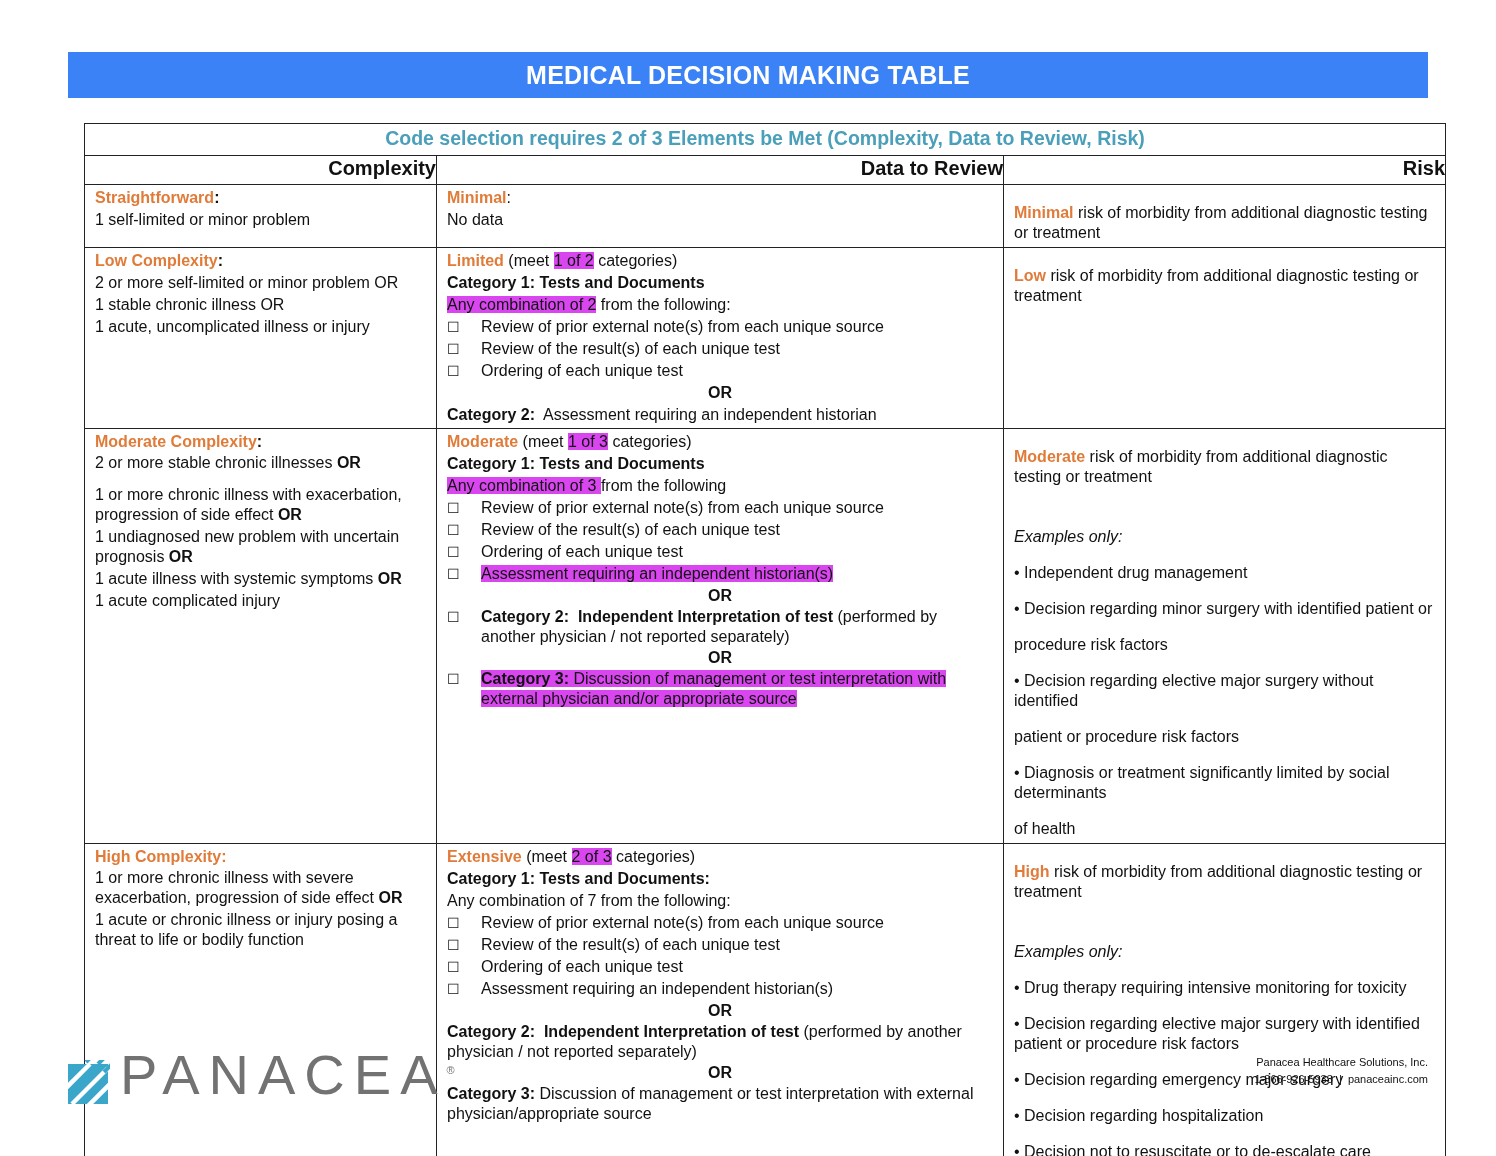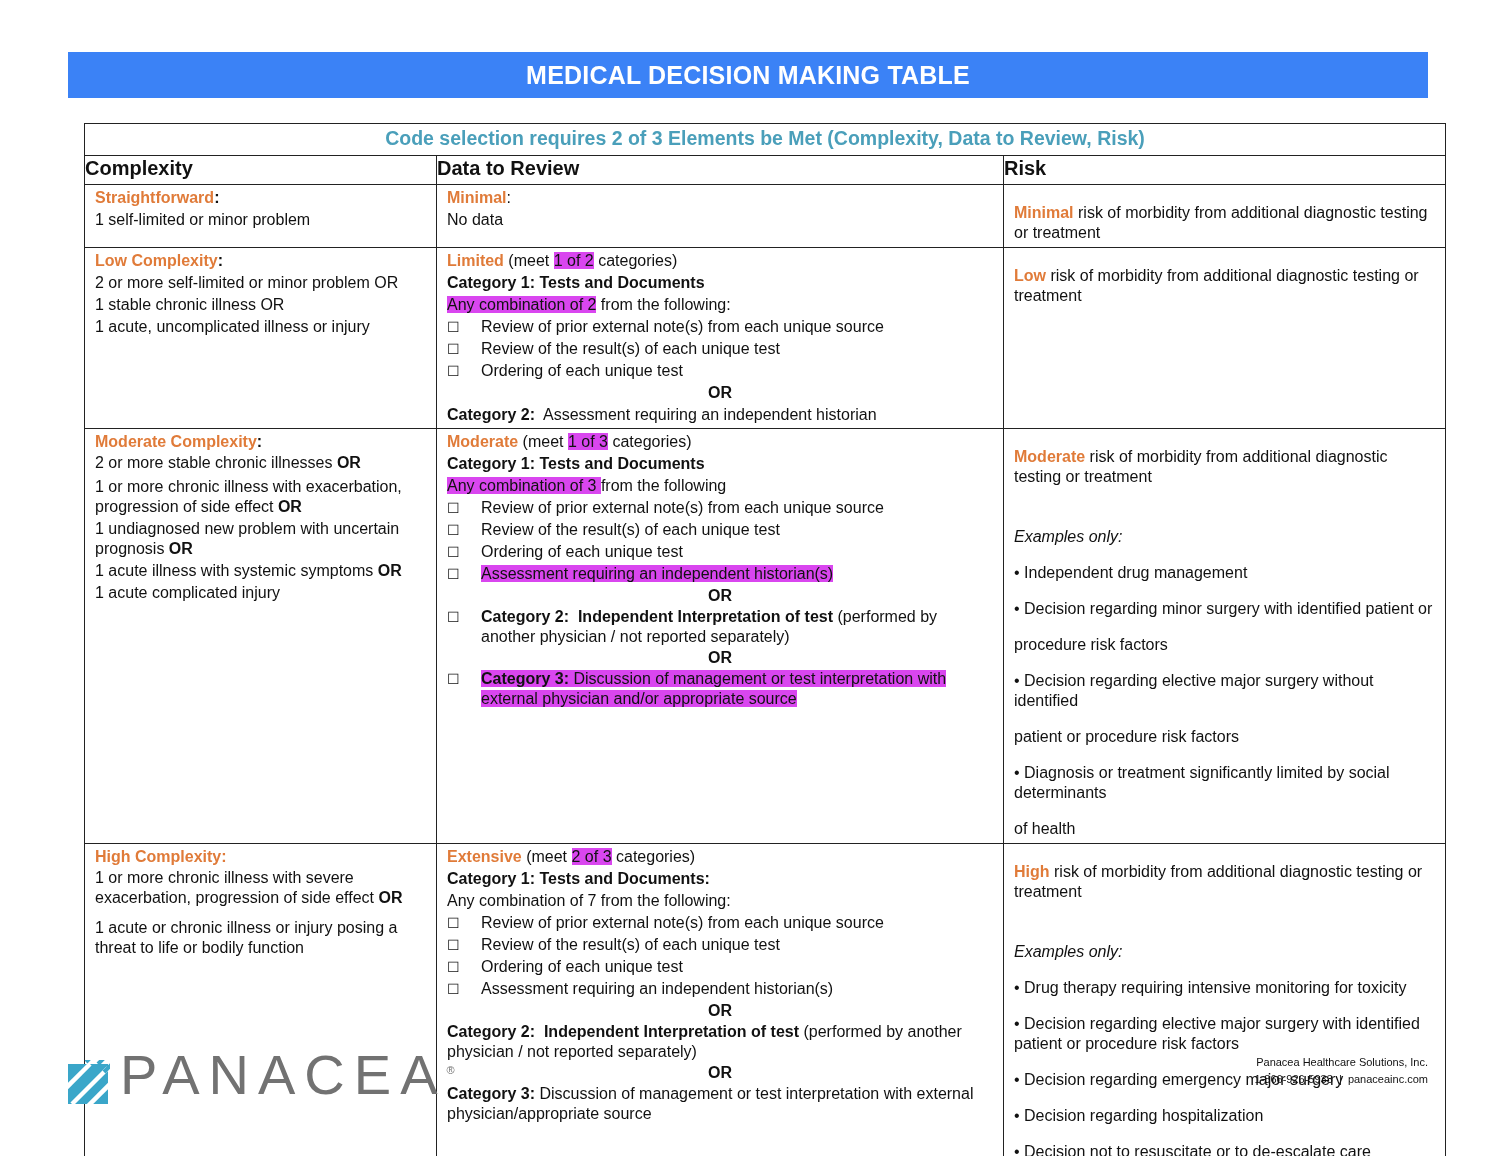--- a/index.html
+++ b/index.html
@@ -1,21 +1,21 @@
 <!DOCTYPE html>
 <html><head>
 <meta charset="utf-8">
 <style>
   html, body { margin: 0; padding: 0; background: #ffffff; }
   body { width: 1496px; height: 1156px; position: relative; font-family: "Liberation Sans", sans-serif; color: #111; overflow: hidden; }
   .banner { position: absolute; left: 68px; top: 52px; width: 1360px; height: 46px; background: #3b82f6; color: #fff; font-weight: bold; font-size: 25px; display: flex; align-items: center; justify-content: center; letter-spacing: 0.2px; }
   table.mdm { position: absolute; left: 84px; top: 123px; width: 1361px; border-collapse: collapse; table-layout: fixed; font-size: 16px; line-height: 22px; }
   table.mdm td, table.mdm th { border: 1.5px solid #222; vertical-align: top; padding: 2px 10px 2px 10px; }
   .subtitle { color: #4a9fba; font-weight: bold; font-size: 19.5px; text-align: center; padding: 3px 0 2px 0 !important; height: 26px; }
-  th.colhead { font-size: 20px; font-weight: bold; text-align: left; height: 26px; padding: 1px 0 !important; }
+  th.colhead { font-size: 20px; font-weight: bold; text-align: right; height: 26px; padding: 1px 0 !important; }
   .orange { color: #e07b39; font-weight: bold; }
   .hl { background: #d946ef; }
   .b { font-weight: bold; }
   .line { display: block; }
   .chk { display: flex; }
   .chk .box { width: 34px; flex: 0 0 34px; font-size: 14px; }
   .chk .txt { flex: 1; }
   .or { display: block; text-align: center; font-weight: bold; }
   .ital { font-style: italic; }
   .gap { display: block; height: 22px; }
@@ -89,21 +89,21 @@
       <span class="line"><span class="b">Category 2:</span><span style="white-space:pre">  Assessment requiring an independent historian</span></span>
     </td>
     <td>
       <span class="risk-line"><span class="orange">Low</span><span> risk of morbidity from additional diagnostic testing or treatment</span></span>
     </td>
   </tr>
 
   <tr>
     <td>
       <span class="orange">Moderate Complexity</span><span class="b">:</span>
-      <span class="line" style="line-height:20px;margin-bottom:4px"><span>2 or more stable chronic illnesses </span><span class="b">OR</span></span>
+      <span class="line" style="line-height:20px;margin-bottom:12px"><span>2 or more stable chronic illnesses </span><span class="b">OR</span></span>
       <span class="line" style="line-height:20px;margin-bottom:2px"><span>1 or more chronic illness with exacerbation, progression of side effect </span><span class="b">OR</span></span>
       <span class="line" style="line-height:20px;margin-bottom:2px"><span>1 undiagnosed new problem with uncertain prognosis </span><span class="b">OR</span></span>
       <span class="line" style="line-height:20px;margin-bottom:2px"><span>1 acute illness with systemic symptoms </span><span class="b">OR</span></span>
       <span class="line" style="line-height:20px;margin-bottom:2px"><span>1 acute complicated injury</span><span class="b"></span></span>
     </td>
     <td>
       <span class="line"><span class="orange">Moderate</span><span> (meet </span><span class="hl">1 of 3</span><span> categories)</span></span>
       <span class="line b">Category 1:  Tests and Documents</span>
       <span class="line"><span class="hl">Any combination of 3 </span><span>from the following</span></span>
       <div class="chk">
@@ -143,21 +143,21 @@
       <span class="risk-line">• Decision regarding elective major surgery without identified</span>
       <span class="risk-line">patient or procedure risk factors</span>
       <span class="risk-line">• Diagnosis or treatment significantly limited by social determinants</span>
       <span class="risk-line">of health</span>
     </td>
   </tr>
 
   <tr>
     <td>
       <span class="orange line">High Complexity:</span>
-      <span class="line" style="line-height:20px;margin-bottom:10px"><span>1 or more chronic illness with severe exacerbation, progression of side effect </span><span class="b">OR</span></span>
+      <span class="line" style="line-height:20px;margin-bottom:2px"><span>1 or more chronic illness with severe exacerbation, progression of side effect </span><span class="b">OR</span></span>
       <span class="line" style="line-height:20px;margin-bottom:2px"><span>1 acute or chronic illness or injury posing a threat to life or bodily function</span><span class="b"></span></span>
     </td>
     <td>
       <span class="line"><span class="orange">Extensive</span><span> (meet </span><span class="hl">2 of 3</span><span> categories)</span></span>
       <span class="line b">Category 1:  Tests and Documents:</span>
       <span class="line">Any combination of 7 from the following:</span>
       <div class="chk">
             <span class="box">☐</span>
             <span class="txt">Review of prior external note(s) from each unique source</span>
           </div>

